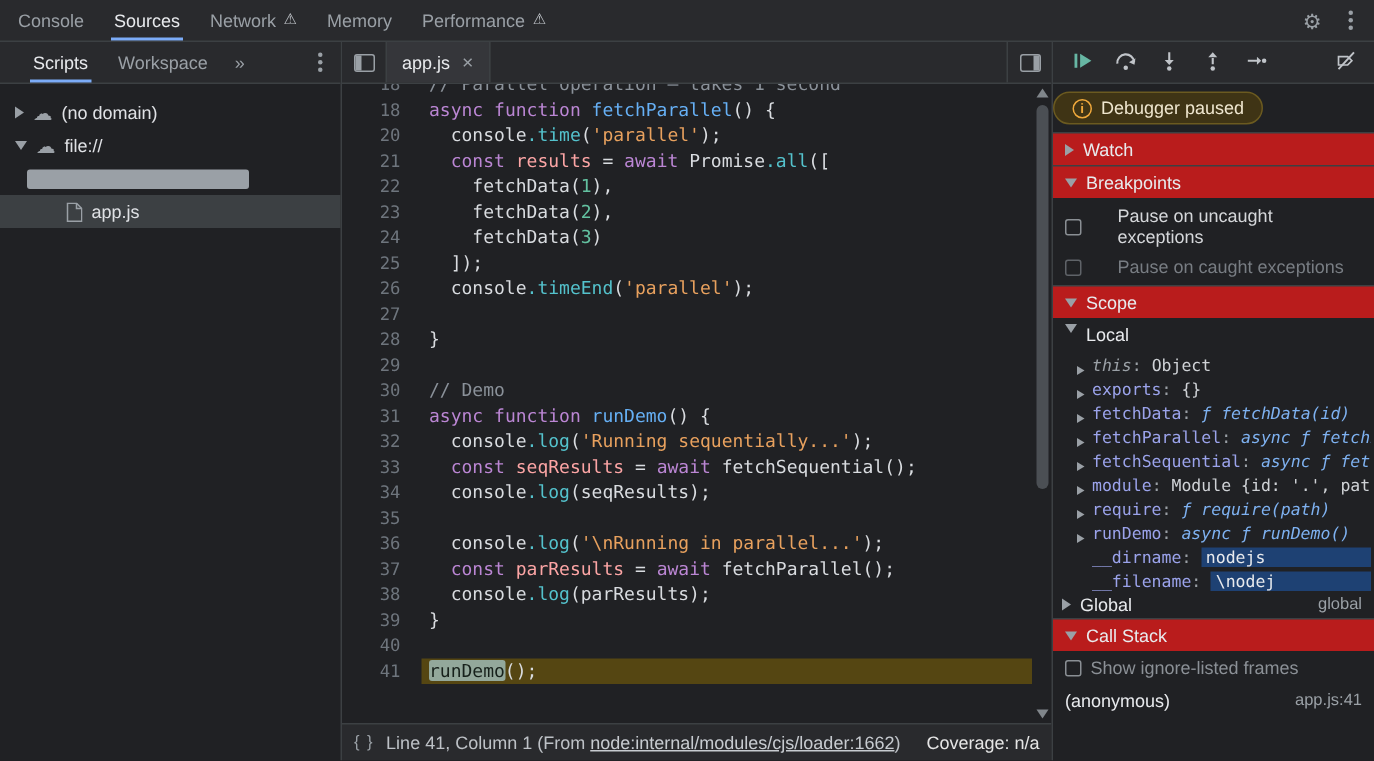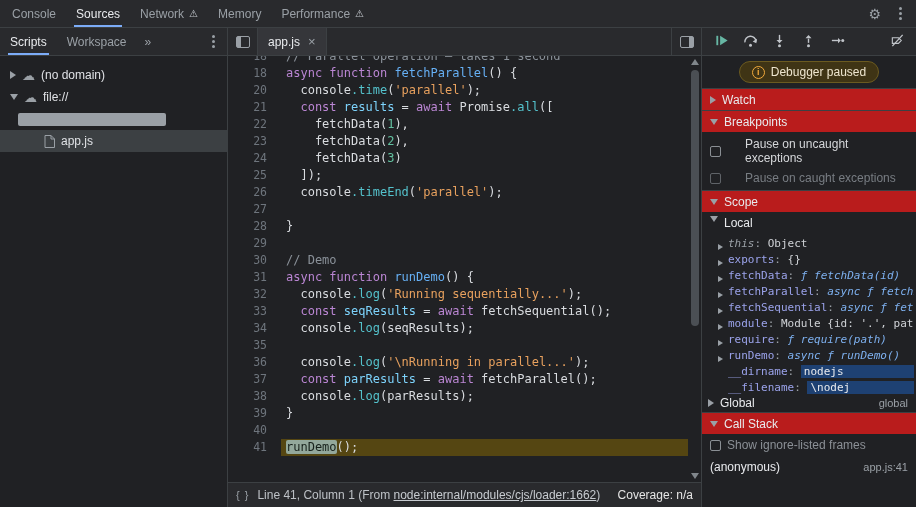--- a/index.html
+++ b/index.html
@@ -18,21 +18,21 @@
   .gear{color:#9aa0a6;font-size:14px;line-height:1}
   .gear::before{content:"⚙"}
   .kebab{display:flex;flex-direction:column;gap:2px;padding:2px}
   .kebab i{width:3px;height:3px;border-radius:50%;background:#9aa0a6}
 
   .main{flex:1;display:flex;min-height:0}
 
   
   .sidebar{width:228px;flex:none;border-right:1px solid #3c4043;display:flex;flex-direction:column;background:#202124}
   .sidebar-tabs{height:28px;flex:none;display:flex;align-items:stretch;background:#292a2d;border-bottom:1px solid #3c4043;font-size:12px}
-  .side-tabs-container{display:flex;align-items:stretch;padding-left:0}
+  .side-tabs-container{display:flex;align-items:stretch;padding-left:12px}
   .side-tab{display:flex;align-items:center;padding:0 10px;color:#9aa0a6;position:relative}
   .side-tab.active{color:#e8eaed}
   .side-tab.active::after{content:"";position:absolute;left:8px;right:8px;bottom:0;height:2px;background:#7cacf8}
   .chevrons{display:flex;align-items:center;color:#9aa0a6;padding:0 8px;font-size:12px}
   .sidebar-kebab{margin-left:auto;display:flex;align-items:center;padding:0 10px}
   .tree{padding-top:8px;font-size:12px;color:#dfe1e5}
   .tree-row{height:22px;display:flex;align-items:center;gap:6px;padding-left:10px}
   .tree-row.selected{background:#3c4043}
   .tree-row.file-row{padding-left:44px}
   .tw{display:inline-block;width:0;height:0;flex:none}
@@ -53,21 +53,21 @@
   .tabbar-spacer{flex:1}
 
   .code-wrap{flex:1;display:flex;min-height:0;overflow:hidden}
   .code-content{flex:1;min-width:0;overflow:hidden;font-family:"DejaVu Sans Mono",monospace;font-size:12px;line-height:17px}
   .clip{height:9px;overflow:hidden;position:relative}
   .clip .code-line{position:absolute;bottom:0;left:0;right:0}
   .code-line{display:flex;height:17px;white-space:pre}
   .gutter{width:53px;flex:none;text-align:right;padding-right:14px;color:#6e757d;font-size:11.5px}
   .code-text{flex:1;padding-left:5px;color:#d9dce0}
   .code-line.exec .code-text{background:#554612}
-  .tok-kw{color:#bb86d4}.tok-fn{color:#66b0f5}.tok-def{color:#7dd3fc}.tok-prop{color:#54c2cc}
+  .tok-kw{color:#bb86d4}.tok-fn{color:#66b0f5}.tok-def{color:#fca5a5}.tok-prop{color:#54c2cc}
   .tok-str{color:#e8a15e}.tok-num{color:#63c1a0}.tok-com{color:#8a9199}.tok-pl{color:#d9dce0}
   .tok-hot{background:#93a89b;color:#17211b;border-radius:2px}
 
   .scrollbar{width:13px;flex:none;display:flex;flex-direction:column;align-items:center;padding:3px 0}
   .sb-arrow{width:0;height:0;border-left:4px solid transparent;border-right:4px solid transparent;flex:none}
   .sb-up{border-bottom:6px solid #80868b}
   .sb-down{border-top:6px solid #80868b;margin-top:auto}
   .sb-thumb{width:8px;height:256px;border-radius:4px;background:#4b4f54;margin-top:5px}
 
   .status-bar{height:25px;flex:none;background:#292a2d;border-top:1px solid #3c4043;display:flex;align-items:center;font-size:12px;color:#bdc1c6;padding:0 8px;gap:8px}
@@ -75,21 +75,21 @@
   .status-text{white-space:pre}
   .status-link{text-decoration:underline;color:#c7cbd0}
   .coverage{margin-left:auto;color:#e5e5e5}
 
   
   .debug-panel{width:215px;flex:none;border-left:1px solid #3c4043;display:flex;flex-direction:column;background:#202124;font-size:12px;overflow:hidden}
   .debug-toolbar{height:28px;flex:none;background:#292a2d;border-bottom:1px solid #3c4043;display:flex;align-items:center;gap:7px;padding:0 8px}
   .dbg-btn{width:22px;height:22px;display:flex;align-items:center;justify-content:center;background:none;border:none}
   .dbg-btn svg{width:15px;height:15px}
   .dbg-btn.last{margin-left:auto}
-  .badge-row{height:32px;flex:none;display:flex;align-items:center;justify-content:center}
+  .badge-row{height:32px;flex:none;display:flex;align-items:center;justify-content:flex-start}
   .paused-badge{display:flex;align-items:center;gap:6px;background:#3f3415;border:1px solid #6b5a20;border-radius:14px;padding:3px 12px;color:#efe6cf;font-size:12px}
   .info-i{width:13px;height:13px;flex:none;border-radius:50%;border:1.3px solid #f0a93c;color:#f0a93c;font-size:9px;font-weight:bold;display:flex;align-items:center;justify-content:center}
   .info-i::before{content:"i"}
   .section-head{height:22px;flex:none;display:flex;align-items:center;gap:6px;padding:0 8px;background:#b91c1c;border-top:1px solid #3c4043;color:#e8eaed}
   .section-head + .section-head{border-top:1px solid #3c4043}
   .bp-list{padding:2px 0}
   .bp-row{display:flex;align-items:center;gap:24px;padding:3px 8px;color:#d5d7da}
   .bp-row.disabled{color:#787d83}
   .cb{width:11px;height:11px;flex:none;border:1px solid #8a8f94;border-radius:2px;background:transparent}
   .bp-row.disabled .cb{border-color:#5f6368}

